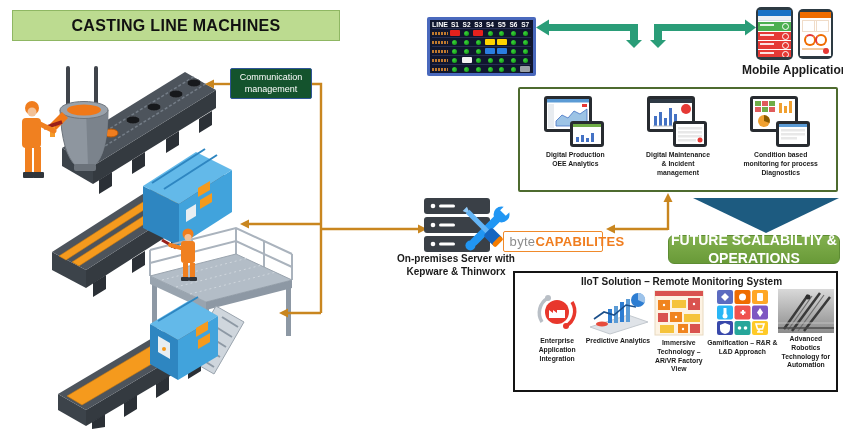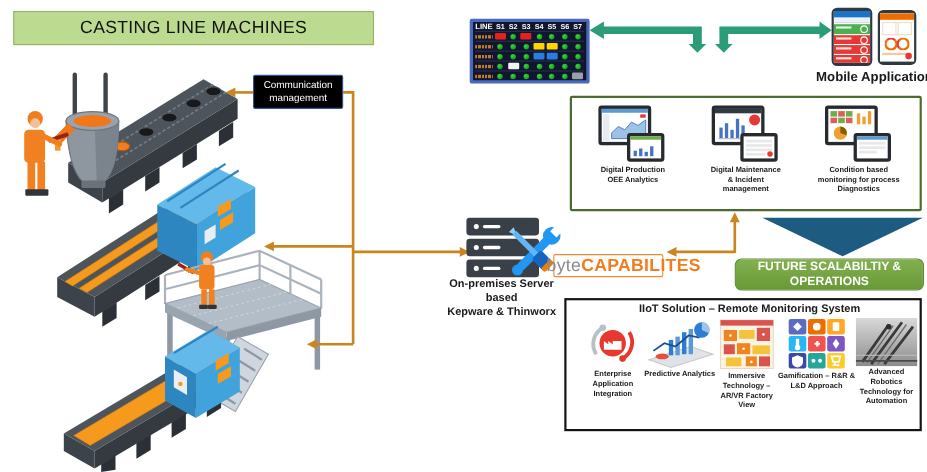--- a/index.html
+++ b/index.html
@@ -2,25 +2,25 @@
 <html><head>
 <meta charset="utf-8">
 <style>
   html,body{margin:0;padding:0;background:#fff;}
   .stage{position:relative;width:843px;height:429px;background:#fff;overflow:hidden;
          font-family:"Liberation Sans",sans-serif;color:#1a1a1a;}
   .abs{position:absolute;box-sizing:border-box;}
 
   
   .banner{left:12px;top:10px;width:328px;height:31px;background:#bcdb90;border:1px solid #8fb763;
-          display:flex;align-items:center;justify-content:center;font-weight:normal;font-size:16px;
+          display:flex;align-items:center;justify-content:center;font-weight:bold;font-size:16px;
           letter-spacing:.3px;color:#111;}
 
   
-  .conv{left:230px;top:68px;width:82px;height:31px;background:#000000;border:1px solid #2f5597;
+  .conv{left:230px;top:68px;width:82px;height:31px;background:#14532d;border:1px solid #2f5597;
         border-radius:2px;color:#fff;font-size:9px;line-height:1.3;display:flex;flex-direction:column;
         align-items:center;justify-content:center;text-align:center;}
 
   
   .noc-title{left:430px;top:1px;width:140px;font-size:12px;font-weight:bold;}
   .board{left:427px;top:17px;width:109px;height:59px;background:#10162e;border:3px solid #4a69bd;
          border-radius:2px;display:flex;flex-direction:column;padding:1px 2px;}
   .b-head{display:flex;align-items:center;height:10px;color:#fff;font-weight:bold;font-size:6.5px;}
   .bh{flex:1;text-align:center;}
   .bh.line{flex:0 0 17px;font-size:7px;text-align:left;}
@@ -48,28 +48,28 @@
 
   
   .appbox{left:518px;top:87px;width:320px;height:105px;background:#fff;border:2px solid #4e6b2f;
           border-radius:2px;display:flex;justify-content:space-around;padding:6px 4px 2px 4px;}
   .app-col{display:flex;flex-direction:column;align-items:center;width:104px;}
   .app-label{font-size:6.8px;font-weight:bold;text-align:center;line-height:1.3;margin-top:2px;}
   .app-label span{display:block;}
 
   
   .byte{left:503px;top:231px;width:100px;height:21px;background:#fff;border:1.5px solid #f08a2b;
-        border-radius:2px;display:flex;align-items:center;justify-content:center;font-size:16px;letter-spacing:.3px;padding-left:28px;}
+        border-radius:2px;display:flex;align-items:center;justify-content:center;font-size:13px;letter-spacing:.3px;padding-left:28px;}
   .byte .b1{color:#8c8c8c;} .byte .b2{color:#f07d1e;font-weight:bold;}
   .srv-label{left:394px;top:253px;width:124px;text-align:center;font-size:10px;font-weight:bold;line-height:1.25;}
   .srv-label span{display:block;}
 
   
   .future{left:668px;top:235px;width:172px;height:29px;border-radius:6px;border:1px solid #5d8c33;
-          background:linear-gradient(#82b04e,#699a38);color:#fff;font-weight:bold;font-size:11px;
+          background:linear-gradient(#82b04e,#699a38);color:#fff;font-weight:bold;font-size:14px;
           display:flex;flex-direction:column;align-items:center;justify-content:center;line-height:1.25;text-align:center;}
   .future span{display:block;}
 
   
   .iiot{left:513px;top:271px;width:325px;height:121px;background:#fff;border:2px solid #141414;
         display:flex;flex-direction:column;padding:3px 2px 2px 14px;}
   .iiot-title{font-size:10px;font-weight:bold;text-align:center;margin-bottom:2px;}
   .iiot-row{flex:1;display:flex;justify-content:space-around;align-items:flex-start;}
   .iiot-col{display:flex;flex-direction:column;align-items:center;width:62px;}
   .iiot-label{font-size:6.8px;font-weight:bold;text-align:center;line-height:1.3;margin-top:2px;}
@@ -523,21 +523,21 @@
         <rect x="60" y="36" width="12" height="16" rx="3" fill="#1565c0"></rect>
         <rect x="60" y="48" width="12" height="5" rx="2" fill="#f57c00"></rect>
       </g>
     </g>
   </svg>
   <div class="abs byte">
     <span class="b1">byte</span>
       <span class="b2">CAPABILITES</span>
   </div>
   <div class="abs srv-label">
-    <span>On-premises Server based</span>
+    <span>On-premises Server with</span>
     <span>Kepware &amp; Thinworx</span>
   </div>
 
   <svg class="abs" style="left:690px;top:196px;" width="152" height="40" viewBox="0 0 152 40">
     <polygon points="3,2 149,2 76,37" fill="#1d5b80"></polygon>
   </svg>
 
   <div class="abs future">
     <span>FUTURE SCALABILTIY &amp;</span>
     <span>OPERATIONS</span>

